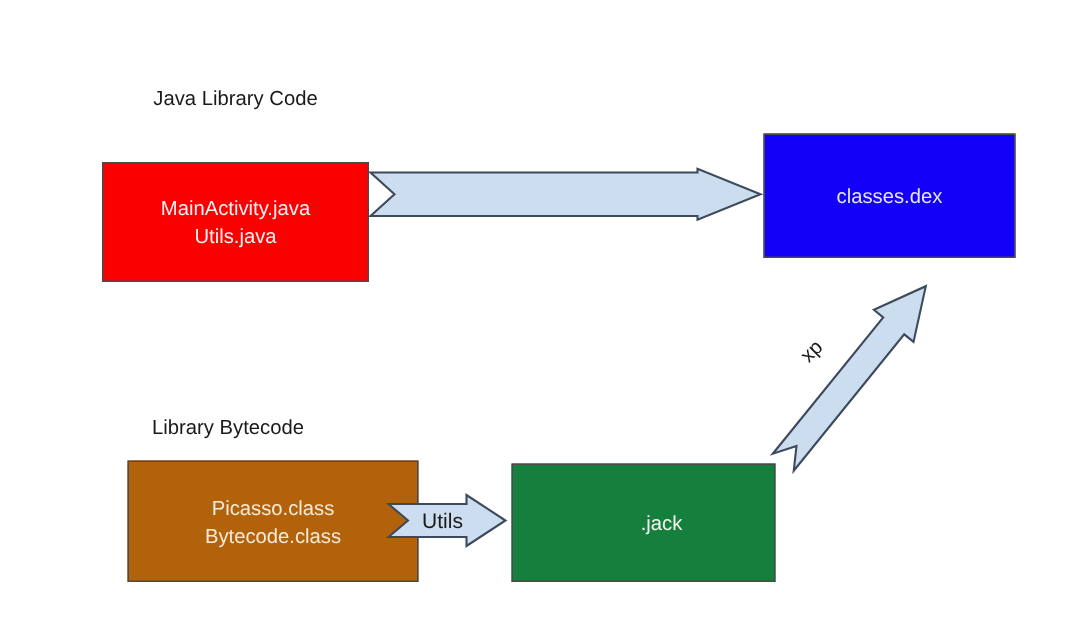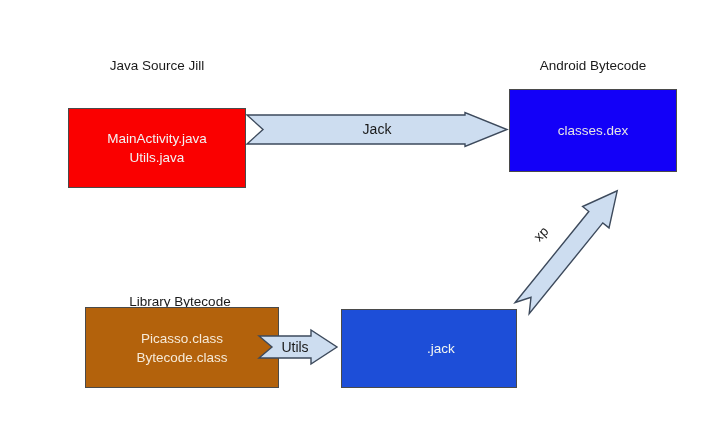--- a/index.html
+++ b/index.html
@@ -57,29 +57,29 @@
   #node-android-bytecode .line { color: #e5e5e5; }
 
   #node-library-bytecode {
     left: 85px;  top: 307px; width: 194px; height: 81px;
     background: #b3620c;
   }
   #node-library-bytecode .line { color: #f6ead8; }
 
   #node-jack-file {
     left: 341px; top: 309px; width: 176px; height: 79px;
-    background: #1d4ed8;
+    background: #15803d;
     padding-left: 24px;
   }
   #node-jack-file .line { color: #f2f6f0; }
 
   
   #caption-java-source     { left: 68px;  top: 58px;  width: 178px; }
   #caption-android-bytecode{ left: 509px; top: 58px;  width: 168px; }
-  #caption-library-bytecode{ left: 97px;  top: 277px; width: 166px; margin-top: 17px; }
+  #caption-library-bytecode{ left: 69px;  top: 277px; width: 166px; }
 
   
   .arrow {
     position: absolute;
   }
   .arrow svg { display: block; overflow: visible; }
   .arrow-label {
     position: absolute;
     color: #1a1a1a;
     font-size: 14px;
@@ -97,23 +97,22 @@
     transform: rotate(135deg);
     transform-origin: center center;
     font-size: 13.5px;
   }
 </style>
 </head>
 <body>
 
 <div id="canvas">
 
-  <div class="caption" id="caption-java-source">Java Source Jill</div>
+  <div class="caption" id="caption-java-source">Java Library Code</div>
 
-  <div class="caption" id="caption-android-bytecode">Android Bytecode</div>
 
   <div class="caption" id="caption-library-bytecode">Library Bytecode</div>
 
   <div class="node" id="node-java-source">
     <span class="line">MainActivity.java</span>
     <span class="line">Utils.java</span>
   </div>
 
   <div class="node" id="node-android-bytecode">
     <span class="line">classes.dex</span>
@@ -126,21 +125,20 @@
 
   <div class="node" id="node-jack-file">
     <span class="line">.jack</span>
   </div>
 
   <div class="arrow" id="arrow-jack">
     <svg width="262" height="38" viewBox="0 0 262 38">
       <polygon points="1,3 219,3 219,0.5 261,17.5 219,34.5 219,32 1,32 17,17.5" fill="#cdddf0" stroke="#3d4a5c" stroke-width="1.4" stroke-linejoin="miter"></polygon>
     </svg>
   </div>
-  <div class="arrow-label" id="label-jack">Jack</div>
 
   <div class="arrow" id="arrow-jill">
     <svg width="82" height="40" viewBox="0 0 82 40">
       <polygon points="1,8 53,8 53,2 79,19 53,36 53,30 1,30 14,19" fill="#cdddf0" stroke="#3d4a5c" stroke-width="1.4" stroke-linejoin="miter"></polygon>
     </svg>
   </div>
   <div class="arrow-label" id="label-jill">Utils</div>
 
   <div class="arrow" id="arrow-dx">
     <svg width="125" height="140" viewBox="0 0 125 140">

